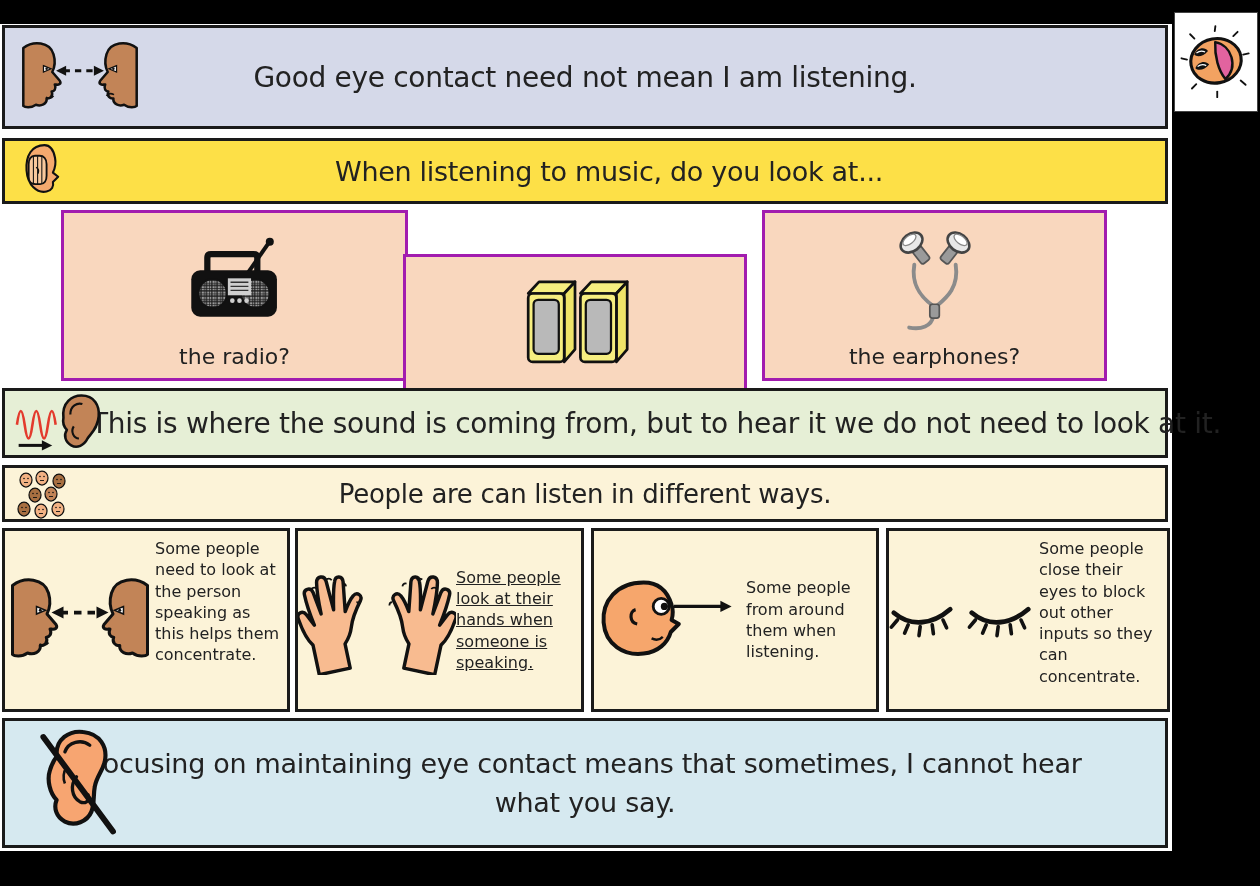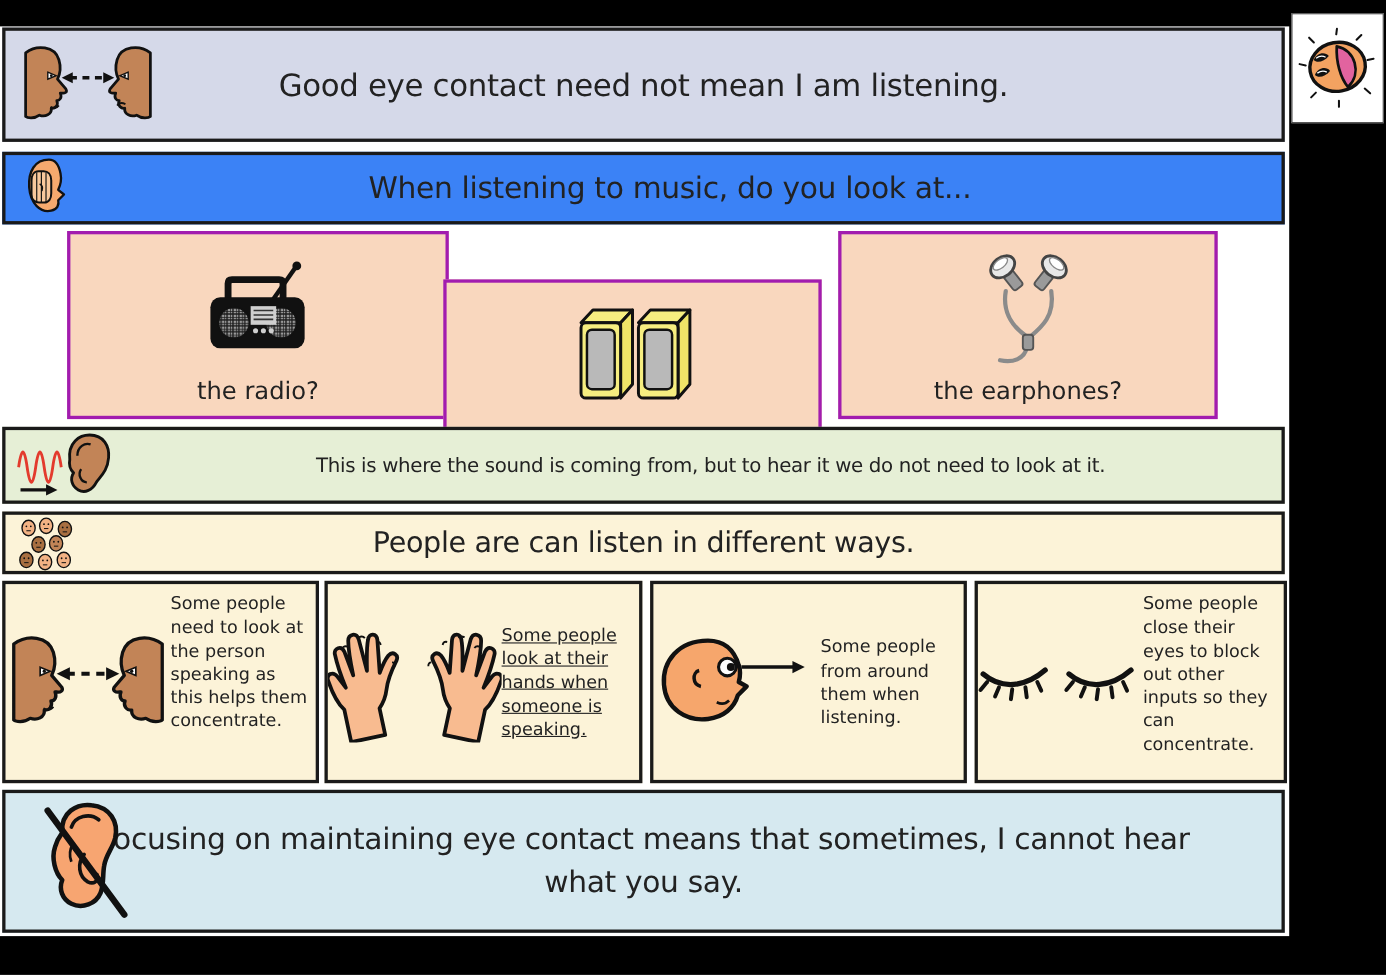--- a/index.html
+++ b/index.html
@@ -7,24 +7,24 @@
           font-family:"DejaVu Sans",sans-serif;color:#222;}
   #page{position:absolute;left:0;top:24px;width:1172px;height:827px;background:#ffffff;}
 
   .banner{position:absolute;box-sizing:border-box;border:3px solid #1a1a1a;
           display:flex;align-items:center;}
   .banner-text{width:100%;text-align:center;color:#222;letter-spacing:-0.3px;white-space:nowrap;}
   .banner-icon{position:absolute;top:50%;transform:translateY(-50%);line-height:0;}
 
   #r-title{left:2px;top:1px;width:1166px;height:104px;background:#d5d9e9;}
   #r-title .banner-text{font-size:28px;}
-  #r-question{left:2px;top:114px;width:1166px;height:66px;background:#3b82f6;padding-left:48px;}
+  #r-question{left:2px;top:114px;width:1166px;height:66px;background:#fde047;padding-left:48px;}
   #r-question .banner-text{font-size:27px;}
   #r-sound{left:2px;top:364px;width:1166px;height:70px;background:#e6efd6;}
-  #r-sound .banner-text{font-size:18px;padding-left:86px;box-sizing:border-box;margin-left:36px;}
+  #r-sound .banner-text{font-size:28px;padding-left:86px;box-sizing:border-box;}
   #r-ways{left:2px;top:441px;width:1166px;height:57px;background:#fcf3d8;}
   #r-ways .banner-text{font-size:26px;}
   #r-footer{left:2px;top:694px;width:1166px;height:130px;background:#d6e9f0;}
   #r-footer .banner-text{font-size:27px;white-space:normal;width:1000px;margin:0 auto;line-height:1.45;}
 
   .opt{position:absolute;top:186px;height:171px;box-sizing:border-box;border:3px solid #a21caf;
        background:#f9d7be;display:flex;flex-direction:column;align-items:center;}
   #opt-radio{left:61px;width:347px;}
   #opt-speakers{left:403px;width:344px;margin-top:44px;}
   #opt-earphones{left:762px;width:345px;}

